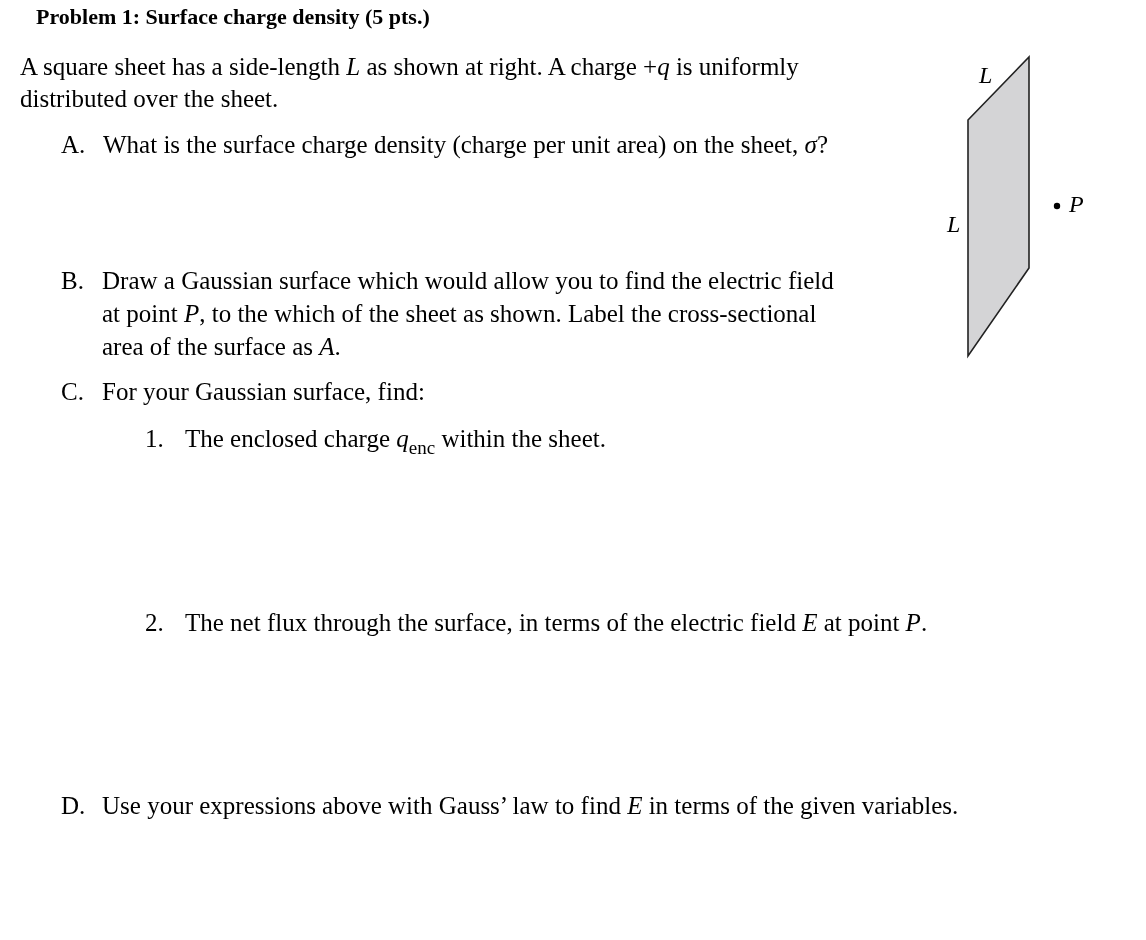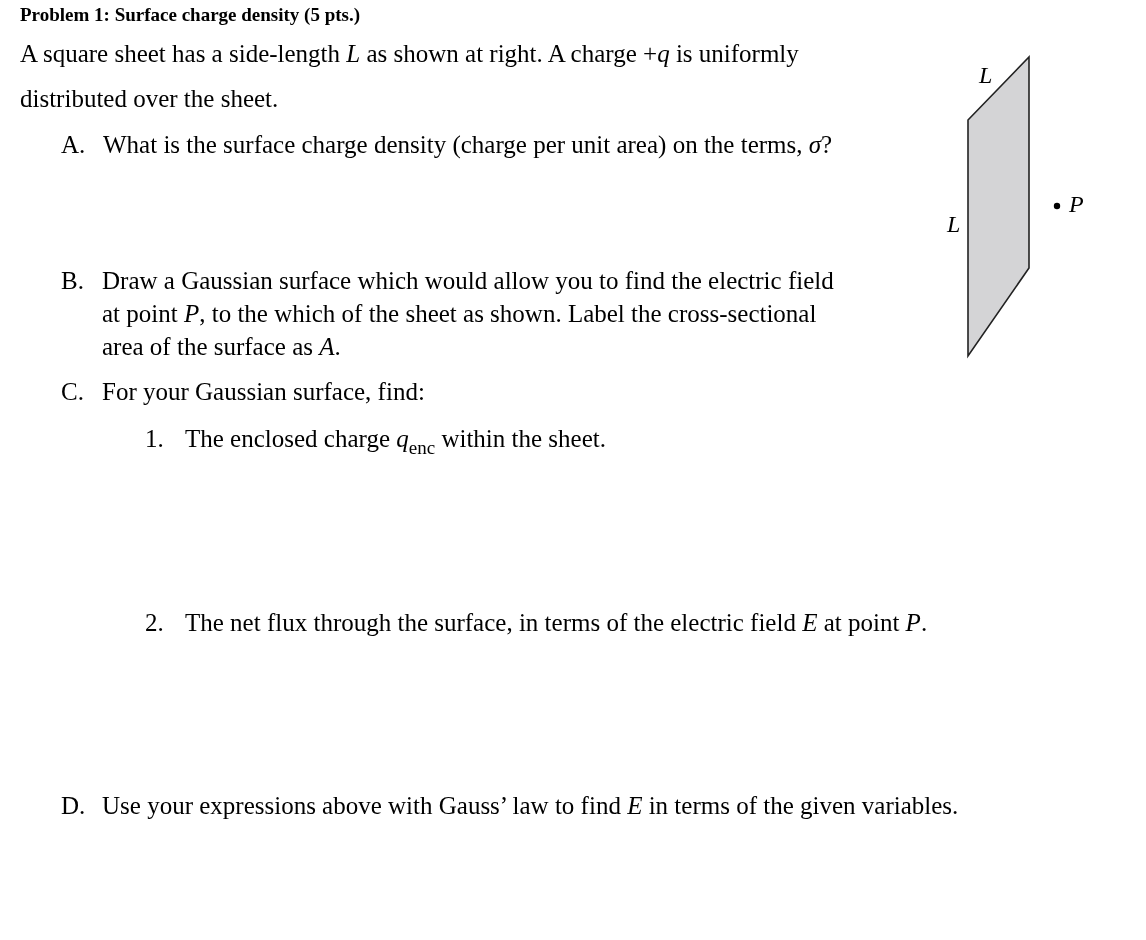--- a/index.html
+++ b/index.html
@@ -2,40 +2,40 @@
 <html><head>
 <meta charset="utf-8">
 <style>
   html, body { margin: 0; padding: 0; background: #ffffff; }
   body {
     width: 1146px; height: 940px; position: relative; overflow: hidden;
     font-family: "Liberation Serif", "DejaVu Serif", serif;
     color: #000000;
   }
   .abs { position: absolute; white-space: nowrap; }
-  .title { left: 20px; top: 4px; font-size: 19px; font-weight: bold; }
+  .title { left: 36px; top: 4px; font-size: 22px; font-weight: bold; }
   .para { font-size: 25px; line-height: 33px; }
   .i { font-style: italic; }
   .sub { font-size: 19px; position: relative; top: 7px; }
   svg.fig { position: absolute; left: 0; top: 0; }
   .figlabel { font-size: 24px; font-style: italic; }
 </style>
 </head>
 <body>
 
 <div class="abs title">Problem 1: Surface charge density (5 pts.)</div>
 
-<div class="abs para" style="left:20px; top:37px;">
+<div class="abs para" style="left:20px; top:50px;">
   <span>A square sheet has a side-length </span><span class="i">L</span><span> as shown at right. A charge +</span><span class="i">q</span><span> is uniformly</span>
 </div>
 <div class="abs para" style="left:20px; top:82px;text-align:center;">distributed over the sheet.</div>
 
 <div class="abs para" style="left:61px; top:128px;">A.</div>
 <div class="abs para" style="left:103px; top:128px;">
-  <span>What is the surface charge density (charge per unit area) on the terms, </span><span class="i">σ</span><span>?</span>
+  <span>What is the surface charge density (charge per unit area) on the sheet, </span><span class="i">σ</span><span>?</span>
 </div>
 
 <div class="abs para" style="left:61px; top:264px;">B.</div>
 <div class="abs para" style="left:102px; top:264px;">Draw a Gaussian surface which would allow you to find the electric field</div>
 <div class="abs para" style="left:102px; top:297px;">
   <span>at point </span><span class="i">P</span><span>, to the which of the sheet as shown. Label the cross-sectional</span>
 </div>
 <div class="abs para" style="left:102px; top:330px;">
   <span>area of the surface as </span><span class="i">A</span><span>.</span>
 </div>

